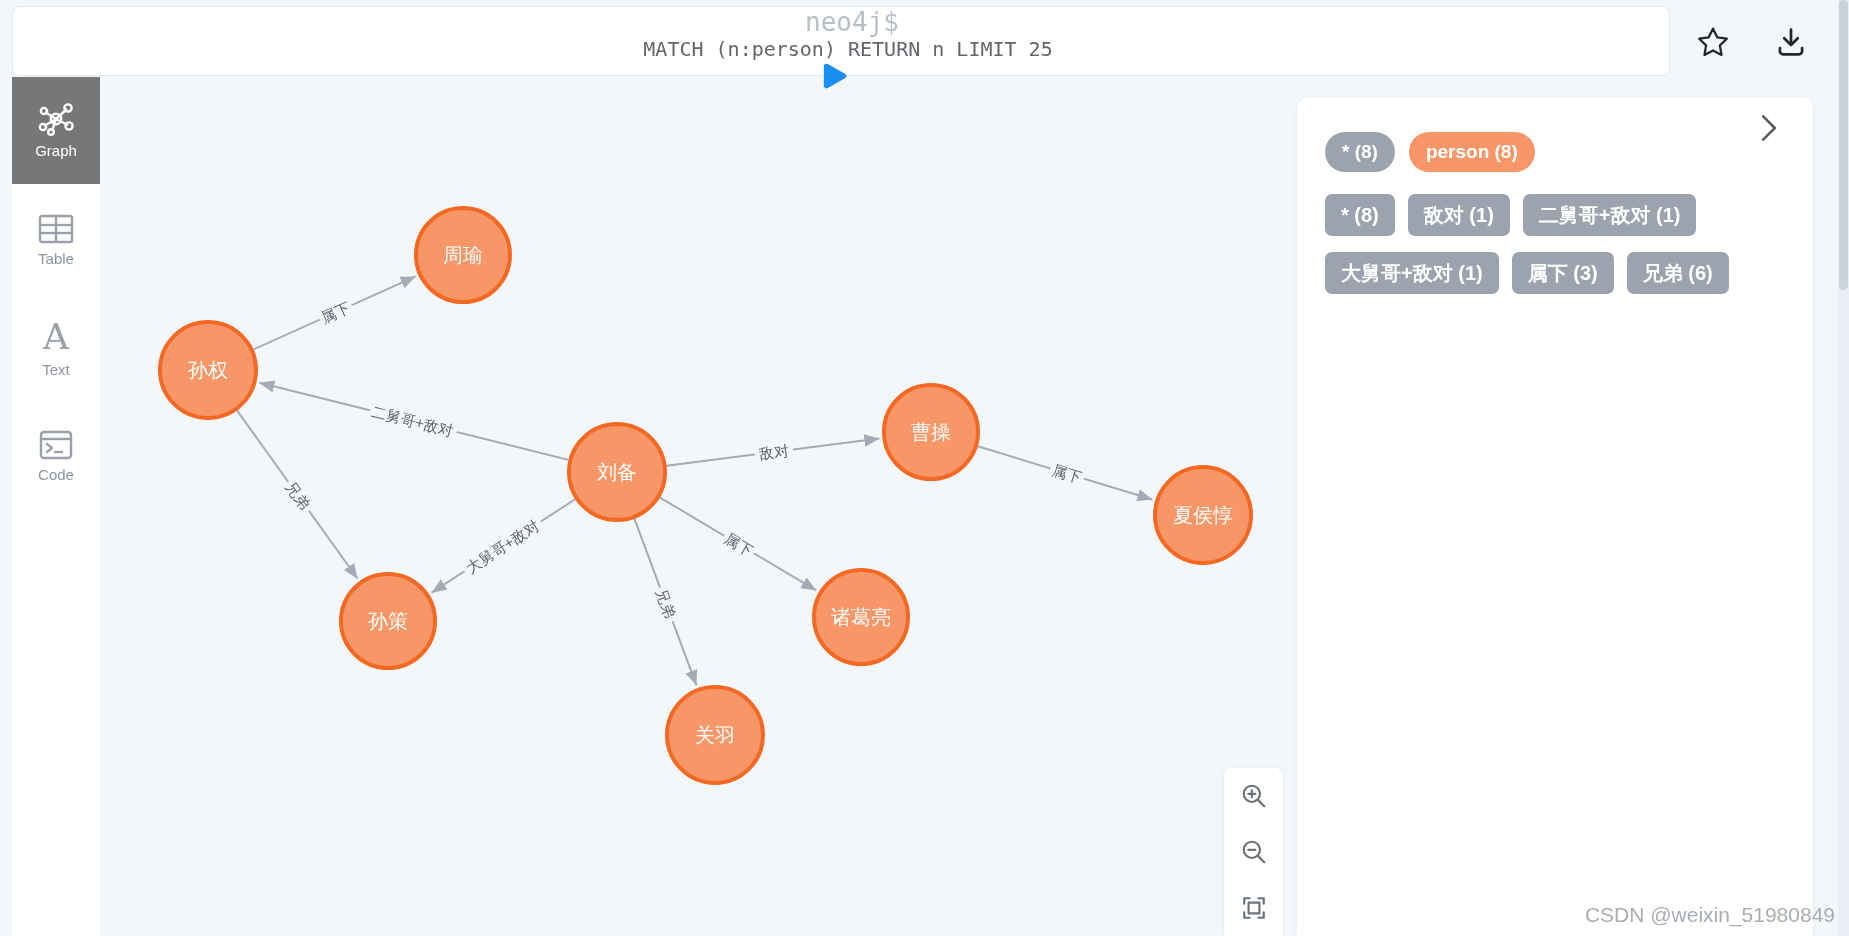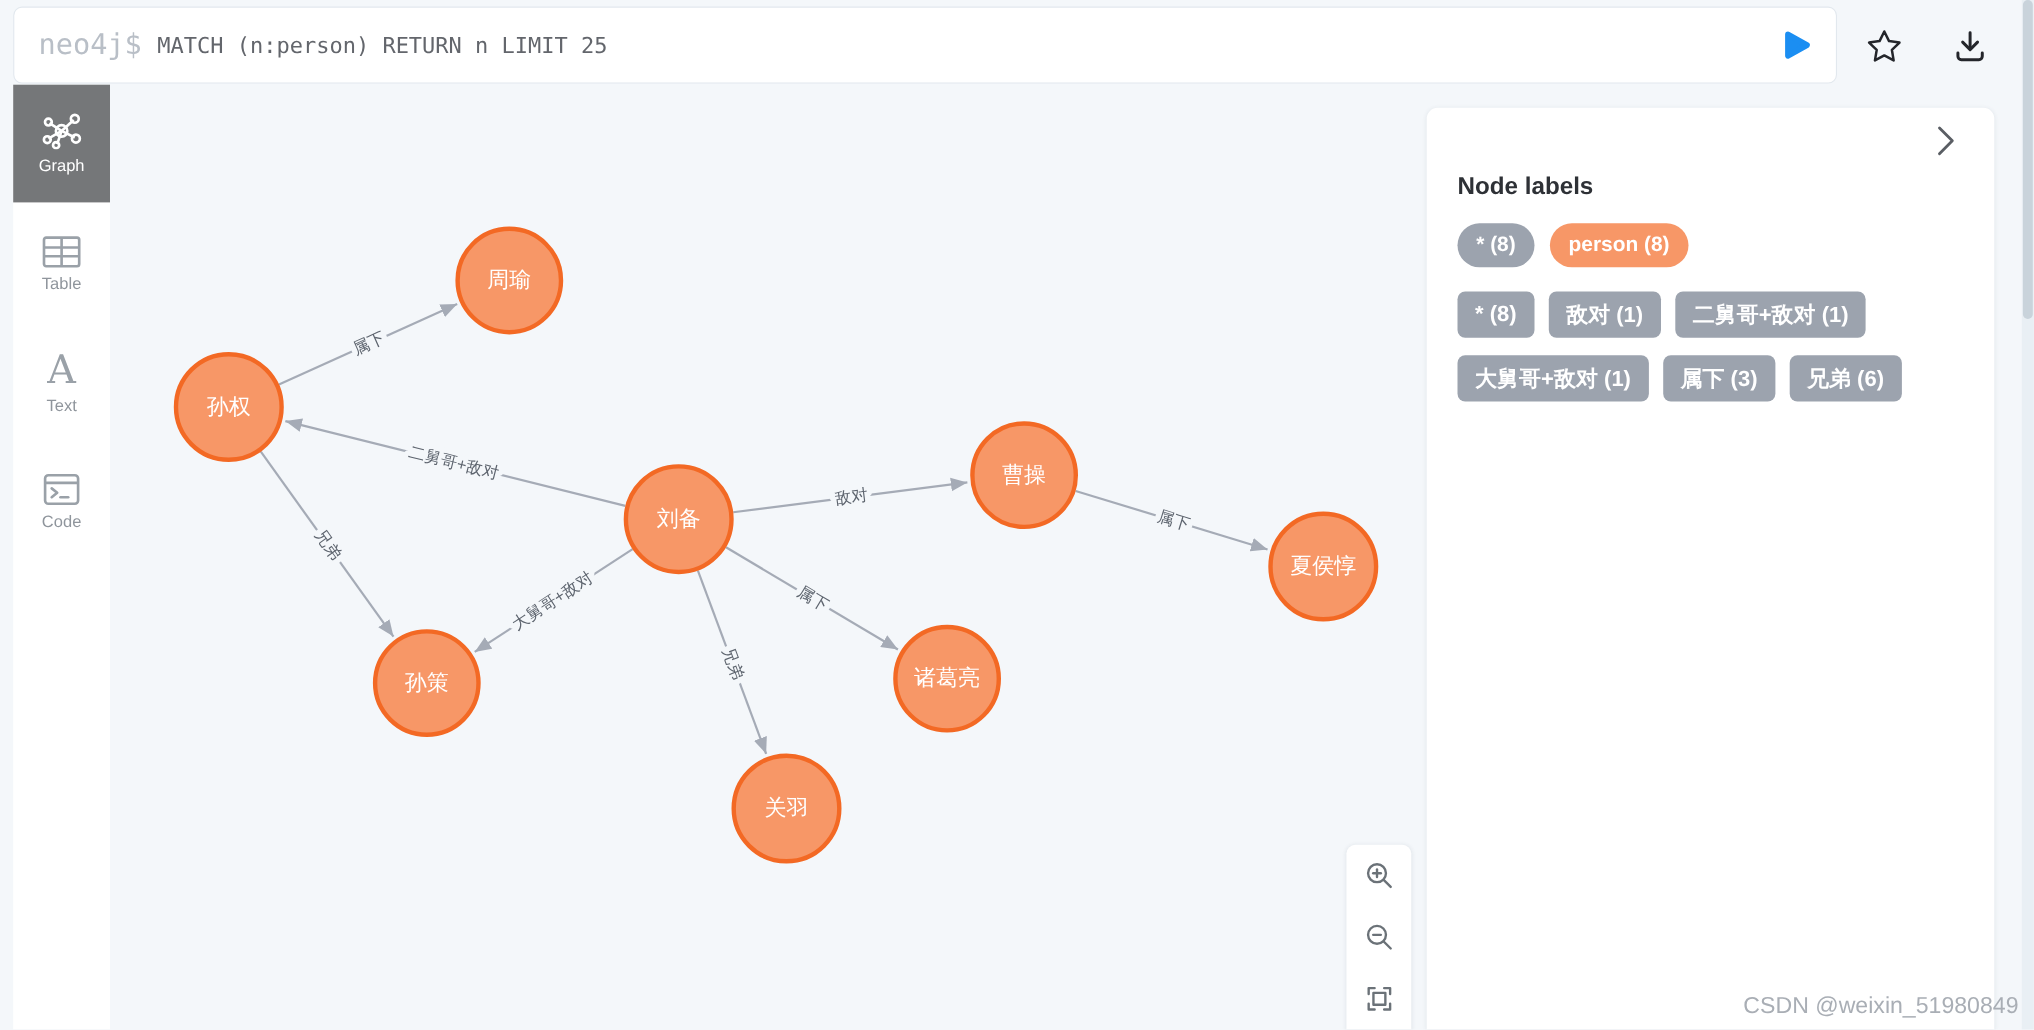--- a/index.html
+++ b/index.html
@@ -10,21 +10,21 @@
 
   
   #graph-svg { position:absolute; left:0; top:0; z-index:1; }
   .edge-line { stroke-width:2; }
   .edge-label { font-size:15px; font-family:"Liberation Sans","DejaVu Sans",sans-serif; paint-order:stroke; stroke-width:10; stroke-linejoin:round; }
   .node-circle { stroke-width:4; cursor:pointer; }
   .node-label { font-size:20px; fill:#ffffff; text-anchor:middle; font-family:"Liberation Sans","DejaVu Sans",sans-serif; }
 
   
   .query-bar { position:absolute; z-index:3; left:12px; top:6px; width:1658px; height:70px;
-    background:#ffffff; border:1px solid #e2e8ee; border-radius:8px; display:flex; align-items:center; }
+    background:#ffffff; border:1px solid #e2e8ee; border-radius:8px; display:flex; align-items:center;flex-direction:column; }
   .query-prompt { font-family:"DejaVu Sans Mono","Liberation Mono",monospace; font-size:26px; color:#b9bfc7; margin-left:22px; white-space:pre; }
   .query-text { font-family:"DejaVu Sans Mono","Liberation Mono",monospace; font-size:20px; color:#63666c; margin-left:14px; white-space:pre; flex:1; }
   .play-btn { width:44px; height:44px; margin-right:14px; display:flex; align-items:center; justify-content:center; cursor:pointer; }
   .bar-icon { position:absolute; z-index:3; top:24px; width:36px; height:36px; display:flex; align-items:center; justify-content:center; cursor:pointer; }
   .icon-star { left:1695px; }
   .icon-download { left:1773px; }
 
   
   .sidebar { position:absolute; z-index:3; left:12px; top:77px; width:88px; height:859px; background:#ffffff; }
   .side-item { width:88px; display:flex; flex-direction:column; align-items:center; cursor:pointer; }
@@ -177,21 +177,20 @@
     </div>
   </div>
 
   <div class="overview">
     <div class="ov-chevron">
       <svg width="24" height="28" viewBox="0 0 16 24">
         <polyline points="3,2 13,12 3,22" fill="none" stroke="#5a5e64" stroke-width="2.2" stroke-linecap="round" stroke-linejoin="round"></polyline>
       </svg>
     </div>
 
-    <div class="ov-h h-nodes">Node labels</div>
     <div class="pill-row">
       <span class="pill" style="background: rgb(156, 163, 174);">* (8)</span>
       <span class="pill" style="background: rgb(247, 151, 103);">person (8)</span>
     </div>
 
     <div class="chip-row">
       <span class="chip" style="background: rgb(156, 163, 174);">* (8)</span>
       <span class="chip" style="background: rgb(156, 163, 174);">敌对 (1)</span>
       <span class="chip" style="background: rgb(156, 163, 174);">二舅哥+敌对 (1)</span>
       <span class="chip" style="background: rgb(156, 163, 174);">大舅哥+敌对 (1)</span>

